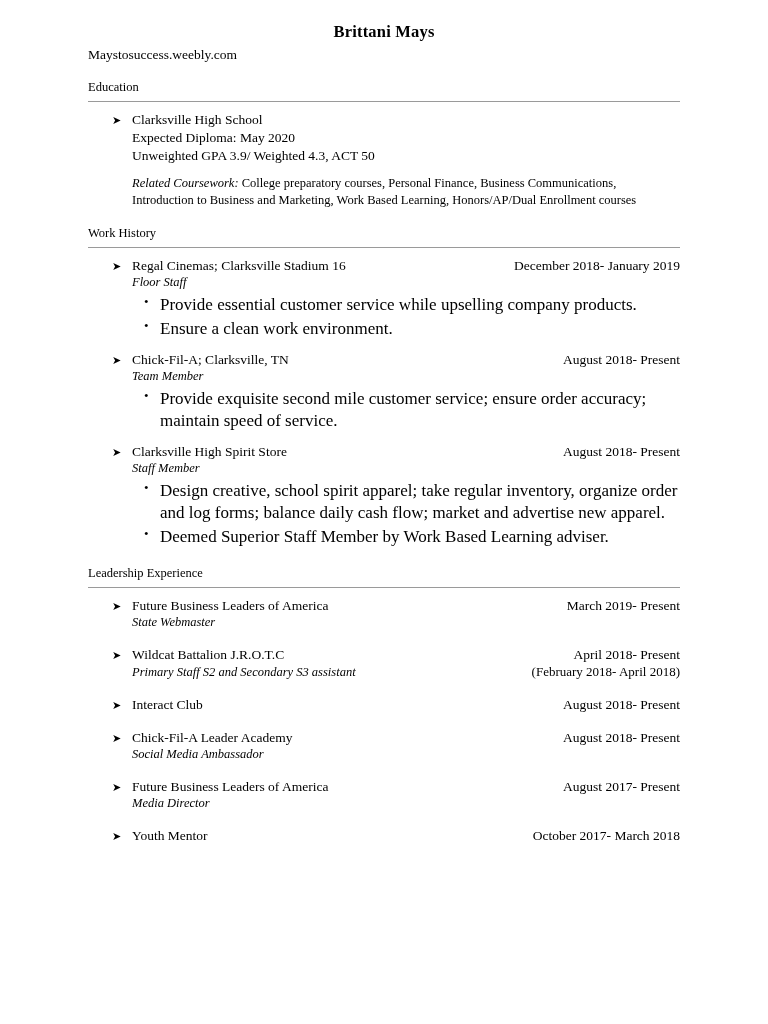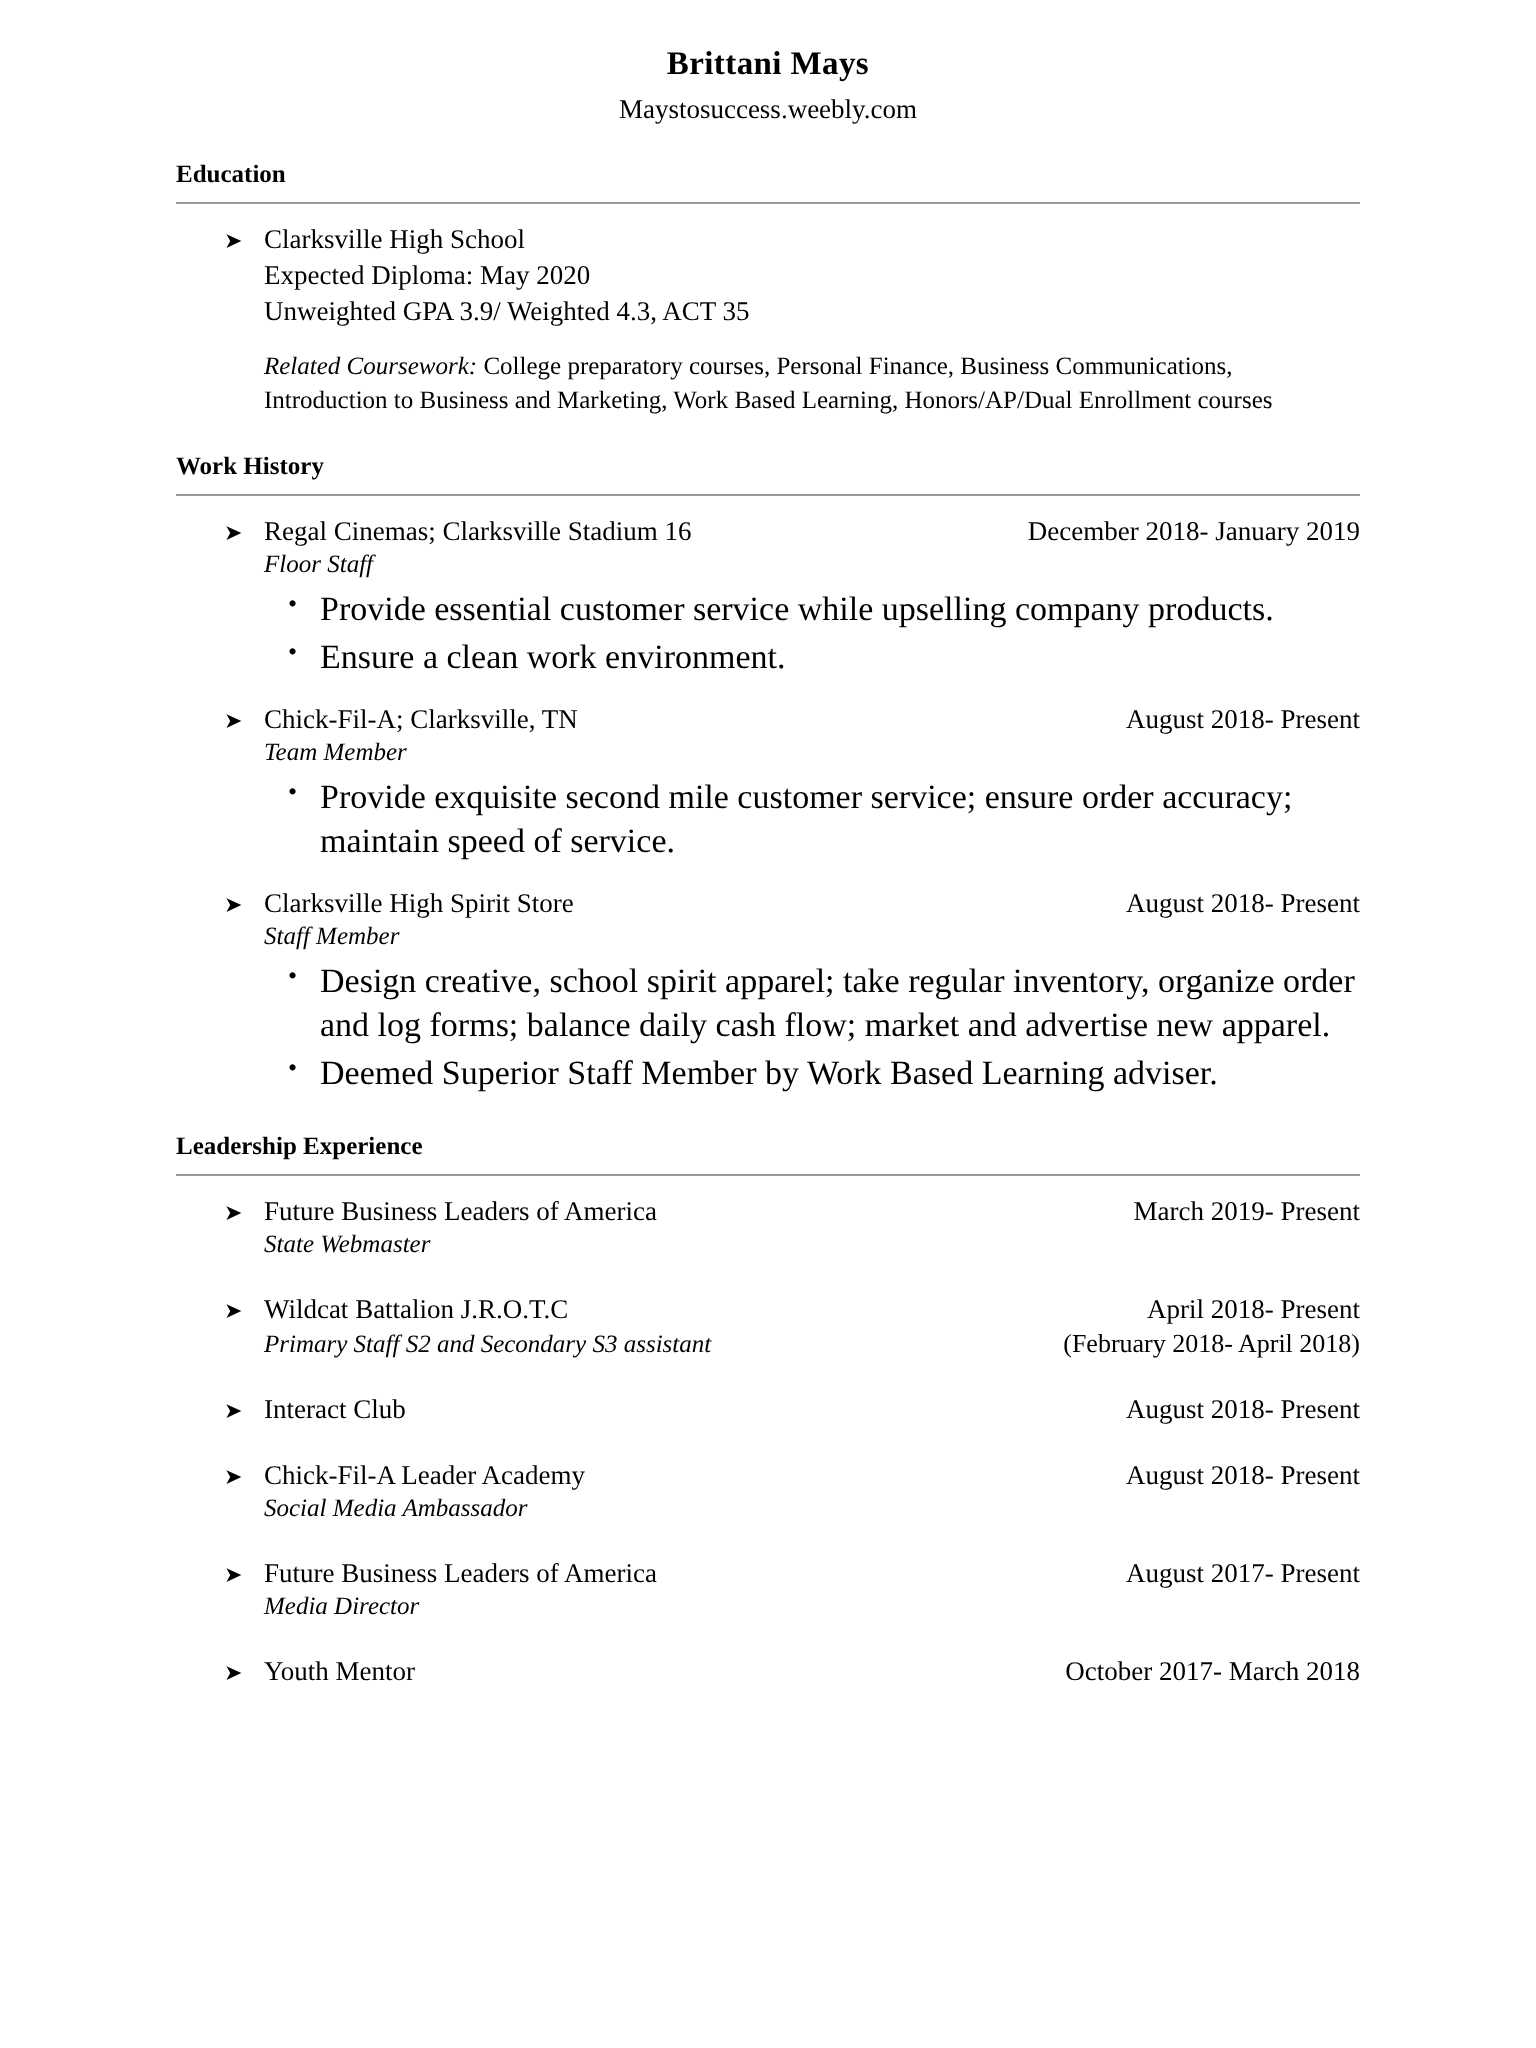--- a/index.html
+++ b/index.html
@@ -33,28 +33,28 @@
   .contact-line {
     text-align: center;
     font-size: 13.5px;
     margin-top: 8px;
     letter-spacing: 0.1px;
   }
   .contact-sep {
     padding: 0 3px;
   }
   .website-line {
-    text-align: center;
+    text-align: left;
     font-size: 13.5px;
     margin-top: 5px;
   }
 
   
   .section-title {
-    font-weight: bold;
+    font-weight: normal;
     font-size: 12.5px;
     margin: 17px 0 0 0;
   }
   .rule {
     border: none;
     border-top: 1px solid #9a9a9a;
     margin: 6px 0 0 0;
     height: 0;
   }
 
@@ -154,21 +154,21 @@
     <hr class="rule">
     <div class="entries">
       <div class="entry">
         <div class="entry-head">
           <div class="entry-title-wrap">
             <span class="arrow">➤</span>
             <span class="entry-title">Clarksville High School</span>
           </div>
         </div>
         <div class="detail-line">Expected Diploma: May 2020</div>
-        <div class="detail-line">Unweighted GPA 3.9/ Weighted 4.3, ACT 35</div>
+        <div class="detail-line">Unweighted GPA 3.9/ Weighted 4.3, ACT 50</div>
         <div class="note">
           <span class="note-label">Related Coursework:</span><span> College preparatory courses, Personal Finance, Business Communications, Introduction to Business and Marketing, Work Based Learning, Honors/AP/Dual Enrollment courses</span>
         </div>
       </div>
     </div>
   </div>
 
   <div>
     <div class="section-title">Work History</div>
     <hr class="rule">

